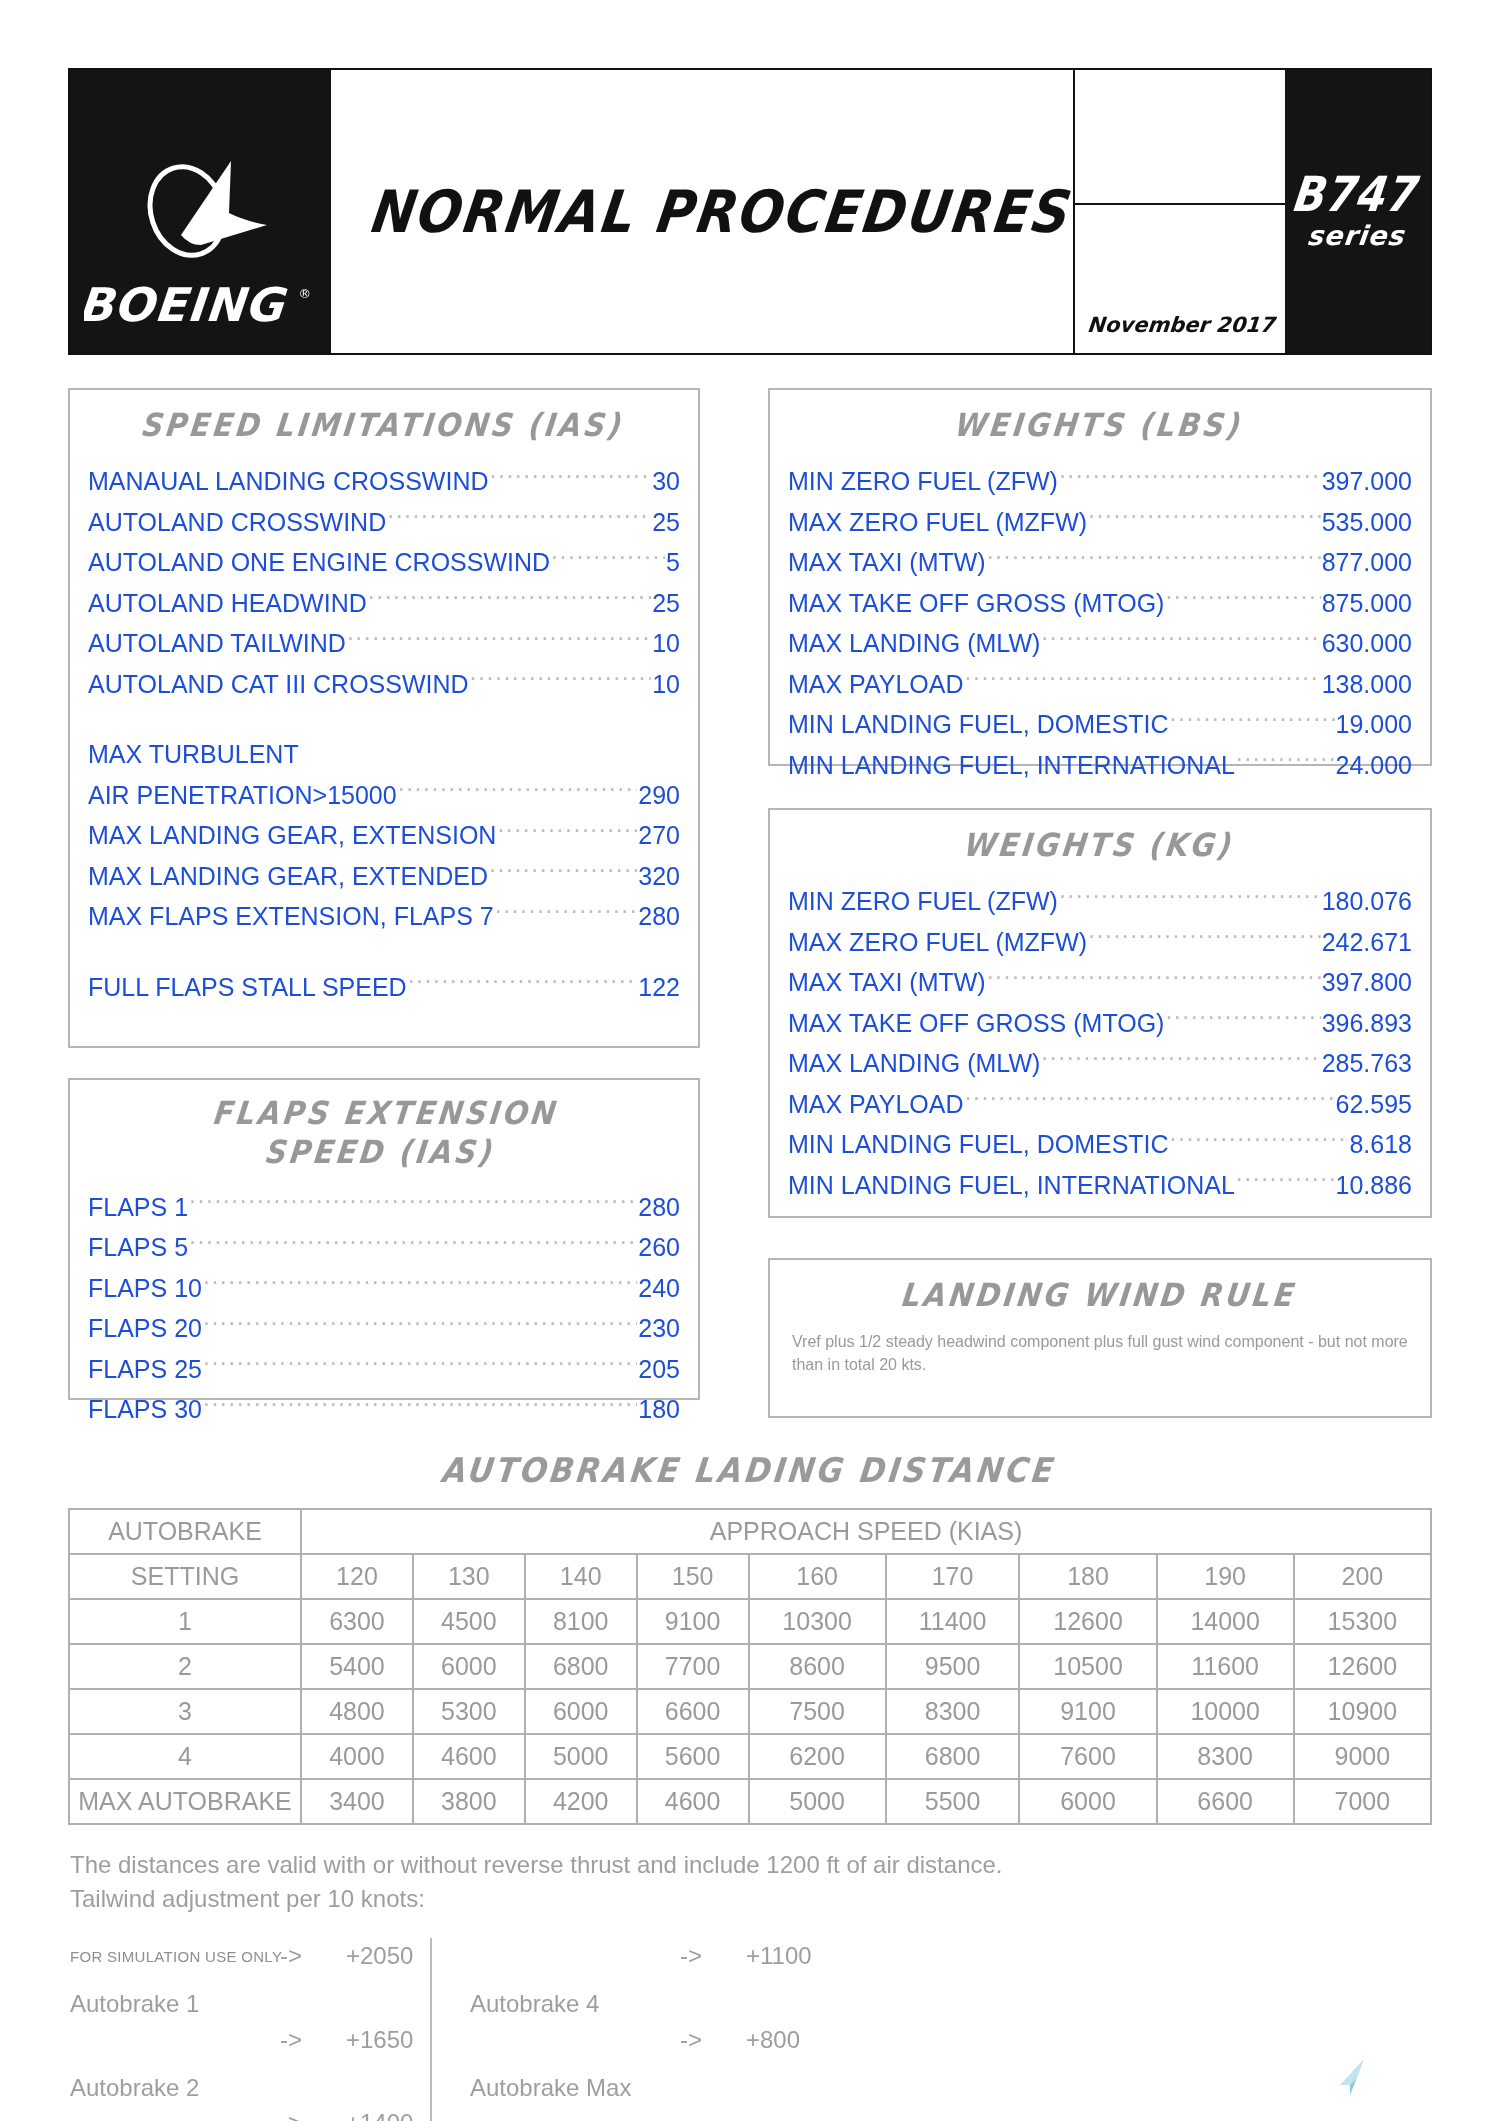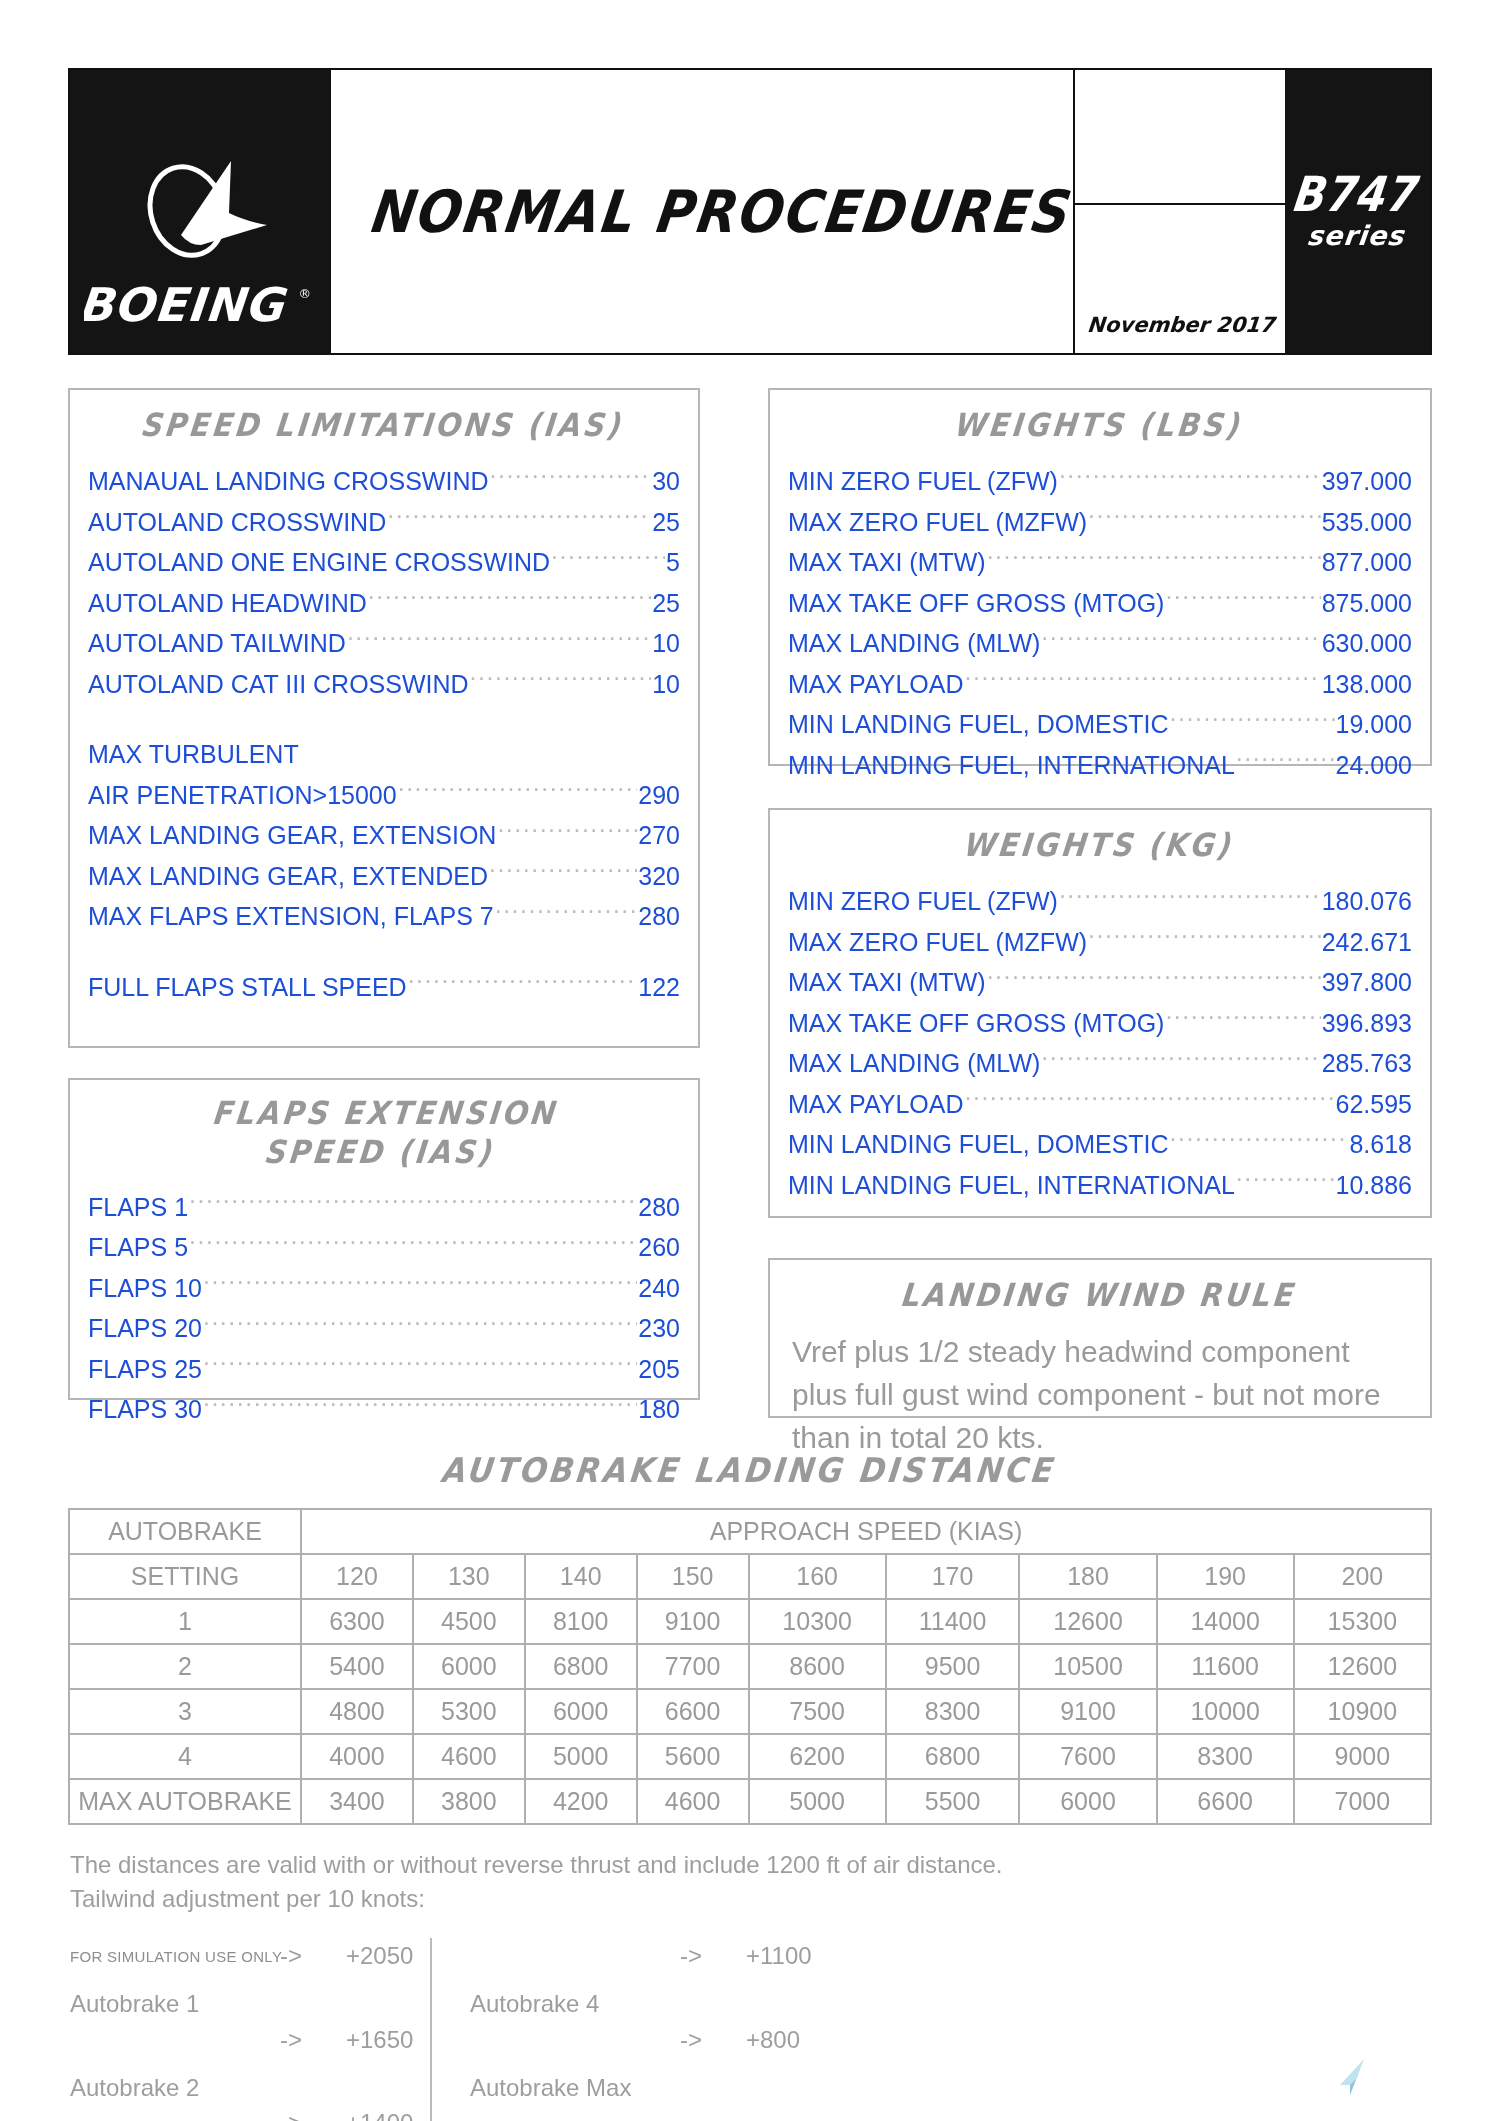--- a/index.html
+++ b/index.html
@@ -165,21 +165,21 @@
   .spacer-row { height: 30px; }
 
   
   #panel-speed   { left: 68px;  top: 388px;  width: 632px; height: 660px; }
   #panel-flaps   { left: 68px;  top: 1078px; width: 632px; height: 322px; }
   #panel-wlbs    { left: 768px; top: 388px;  width: 664px; height: 378px; }
   #panel-wkg     { left: 768px; top: 808px;  width: 664px; height: 410px; }
   #panel-wind    { left: 768px; top: 1258px; width: 664px; height: 160px; }
 
   .wind-body {
-    font-size: 30px;
+    font-size: 16px;
     color: #9a9a9a;
     line-height: 1.42;
     padding: 0 4px;
   }
 
   
   .table-title {
     position: absolute;
     left: 0; top: 1452px;
     width: 1500px;

